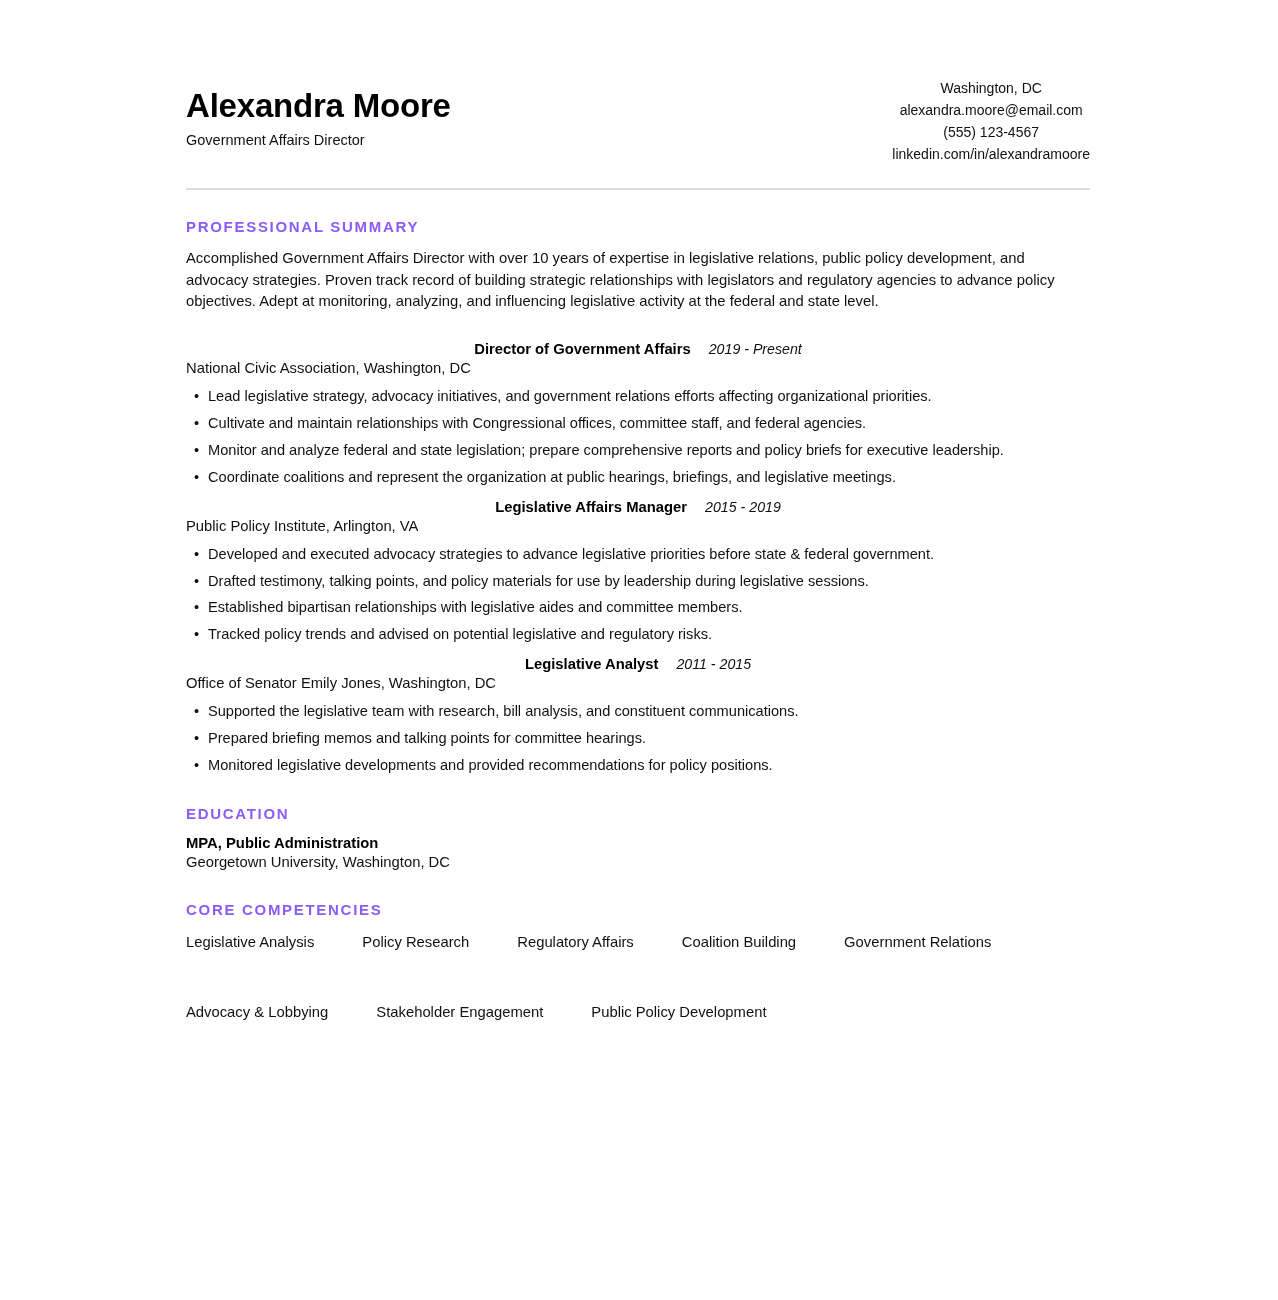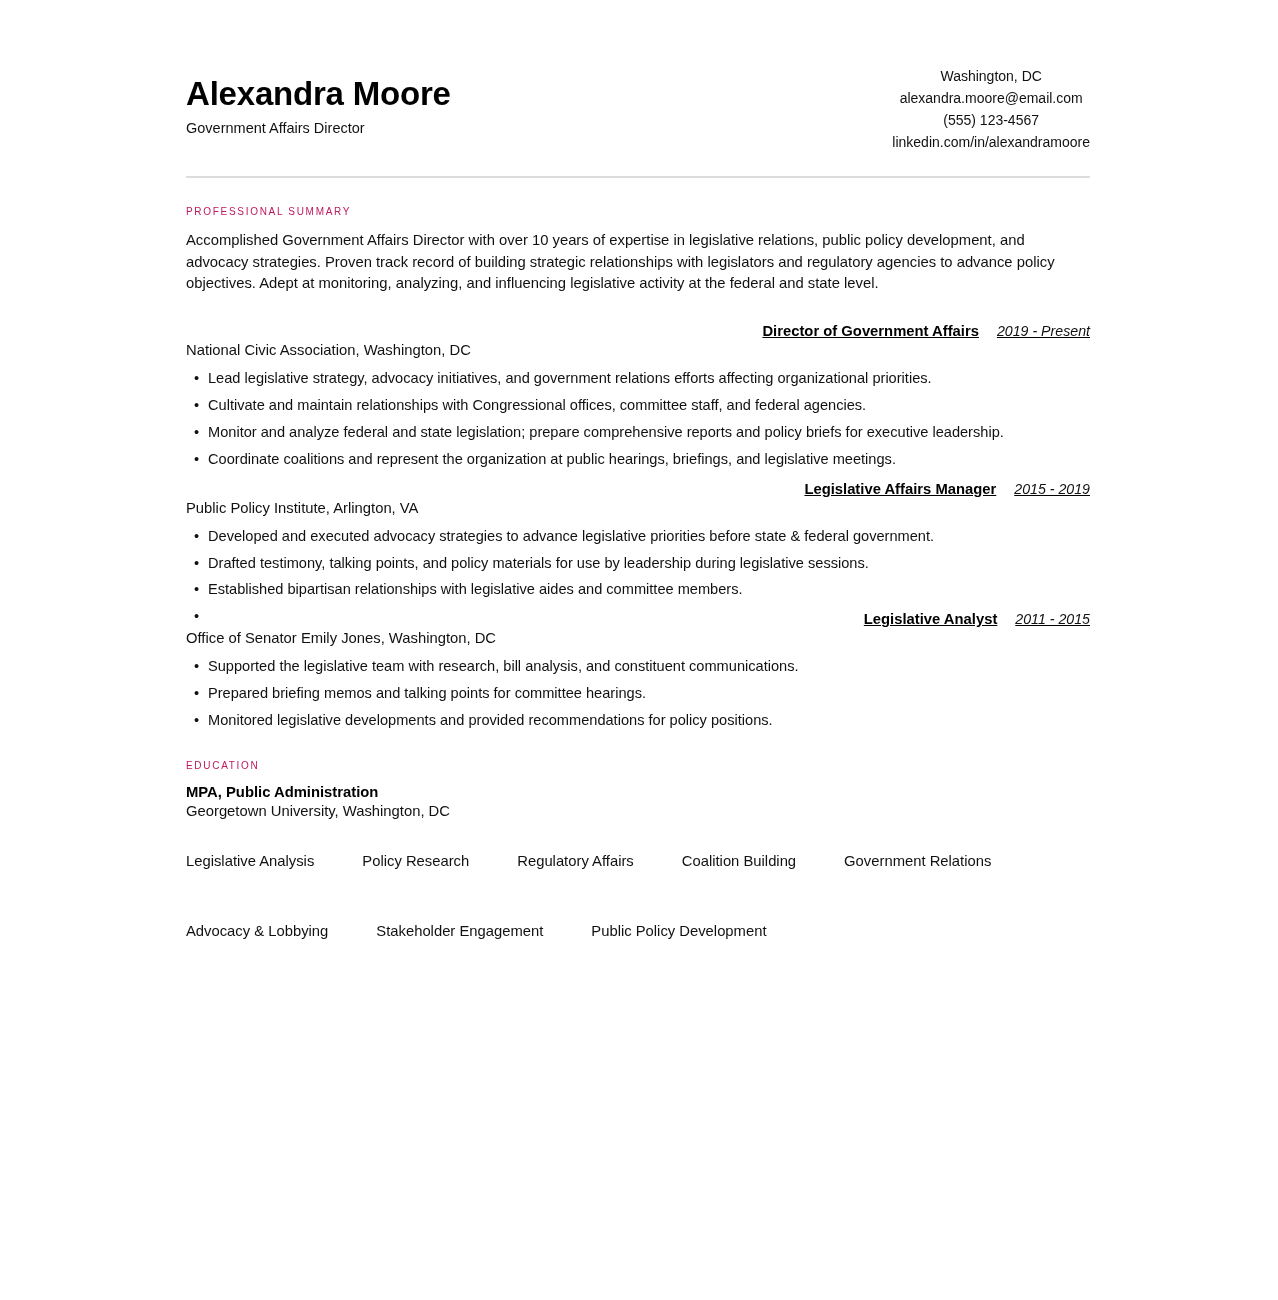--- a/index.html
+++ b/index.html
@@ -20,21 +20,21 @@
     width: 1278px;
     height: 1300px;
     padding: 0;
     position: relative;
     background: #ffffff;
   }
 
   .sheet {
     position: absolute;
     left: 186px;
-    top: 4px;
+    top: 16px;
     width: 904px;
   }
 
   
   .header {
     display: flex;
     justify-content: space-between;
     align-items: flex-start;
     padding-top: 58px;
   }
@@ -67,42 +67,41 @@
   .divider {
     height: 2px;
     background: #dcdcdc;
     margin-top: 22px;
   }
 
   
   .section { margin-top: 28px; }
 
   .section-title {
-    font-size: 10px;
-    font-weight: normal;
+    font-size: 15px;
+    font-weight: bold;
     letter-spacing: 1.7px;
     text-transform: uppercase;
     margin-bottom: 13px;
-    color: #be185d;
+    color: #8b5cf6;
   }
 
   .summary-text {
     font-size: 14.8px;
     line-height: 1.47;
     color: #111;
   }
 
   
   .job { margin-bottom: 2px; }
 
   .job-head {
     display: flex;
-    justify-content: flex-end;
+    justify-content: center;
     align-items: baseline;
-    text-decoration: underline;
   }
 
   .job-title {
     font-size: 14.8px;
     font-weight: bold;
     color: #000;
   }
 
   .job-dates {
     font-size: 14.2px;
@@ -229,21 +228,21 @@
           <div class="job">
             <div class="job-head">
               <div class="job-title">Legislative Affairs Manager</div>
               <div class="job-dates">2015 - 2019</div>
             </div>
             <div class="job-org">Public Policy Institute, Arlington, VA</div>
             <ul class="bullets">
               <li><span class="dot">•</span><span>Developed and executed advocacy strategies to advance legislative priorities before state &amp; federal government.</span></li>
               <li><span class="dot">•</span><span>Drafted testimony, talking points, and policy materials for use by leadership during legislative sessions.</span></li>
               <li><span class="dot">•</span><span>Established bipartisan relationships with legislative aides and committee members.</span></li>
-              <li><span class="dot">•</span></li>
+              <li><span class="dot">•</span><span>Tracked policy trends and advised on potential legislative and regulatory risks.</span></li>
             </ul>
           </div>
           <div class="job">
             <div class="job-head">
               <div class="job-title">Legislative Analyst</div>
               <div class="job-dates">2011 - 2015</div>
             </div>
             <div class="job-org">Office of Senator Emily Jones, Washington, DC</div>
             <ul class="bullets">
               <li><span class="dot">•</span><span>Supported the legislative team with research, bill analysis, and constituent communications.</span></li>
@@ -258,20 +257,21 @@
       <div class="section-title">EDUCATION</div>
       <div class="edu-grid" id="edu-container">
           <div class="edu-col">
             <div class="edu-degree">MPA, Public Administration</div>
             <div class="edu-school">Georgetown University, Washington, DC</div>
           </div>
         </div>
     </div>
 
     <div class="section">
+      <div class="section-title">CORE COMPETENCIES</div>
       <div class="skills" id="skills-container">
           <span class="skill">Legislative Analysis</span>
           <span class="skill">Policy Research</span>
           <span class="skill">Regulatory Affairs</span>
           <span class="skill">Coalition Building</span>
           <span class="skill">Government Relations</span>
           <span class="skill">Advocacy &amp; Lobbying</span>
           <span class="skill">Stakeholder Engagement</span>
           <span class="skill">Public Policy Development</span>
         </div>

